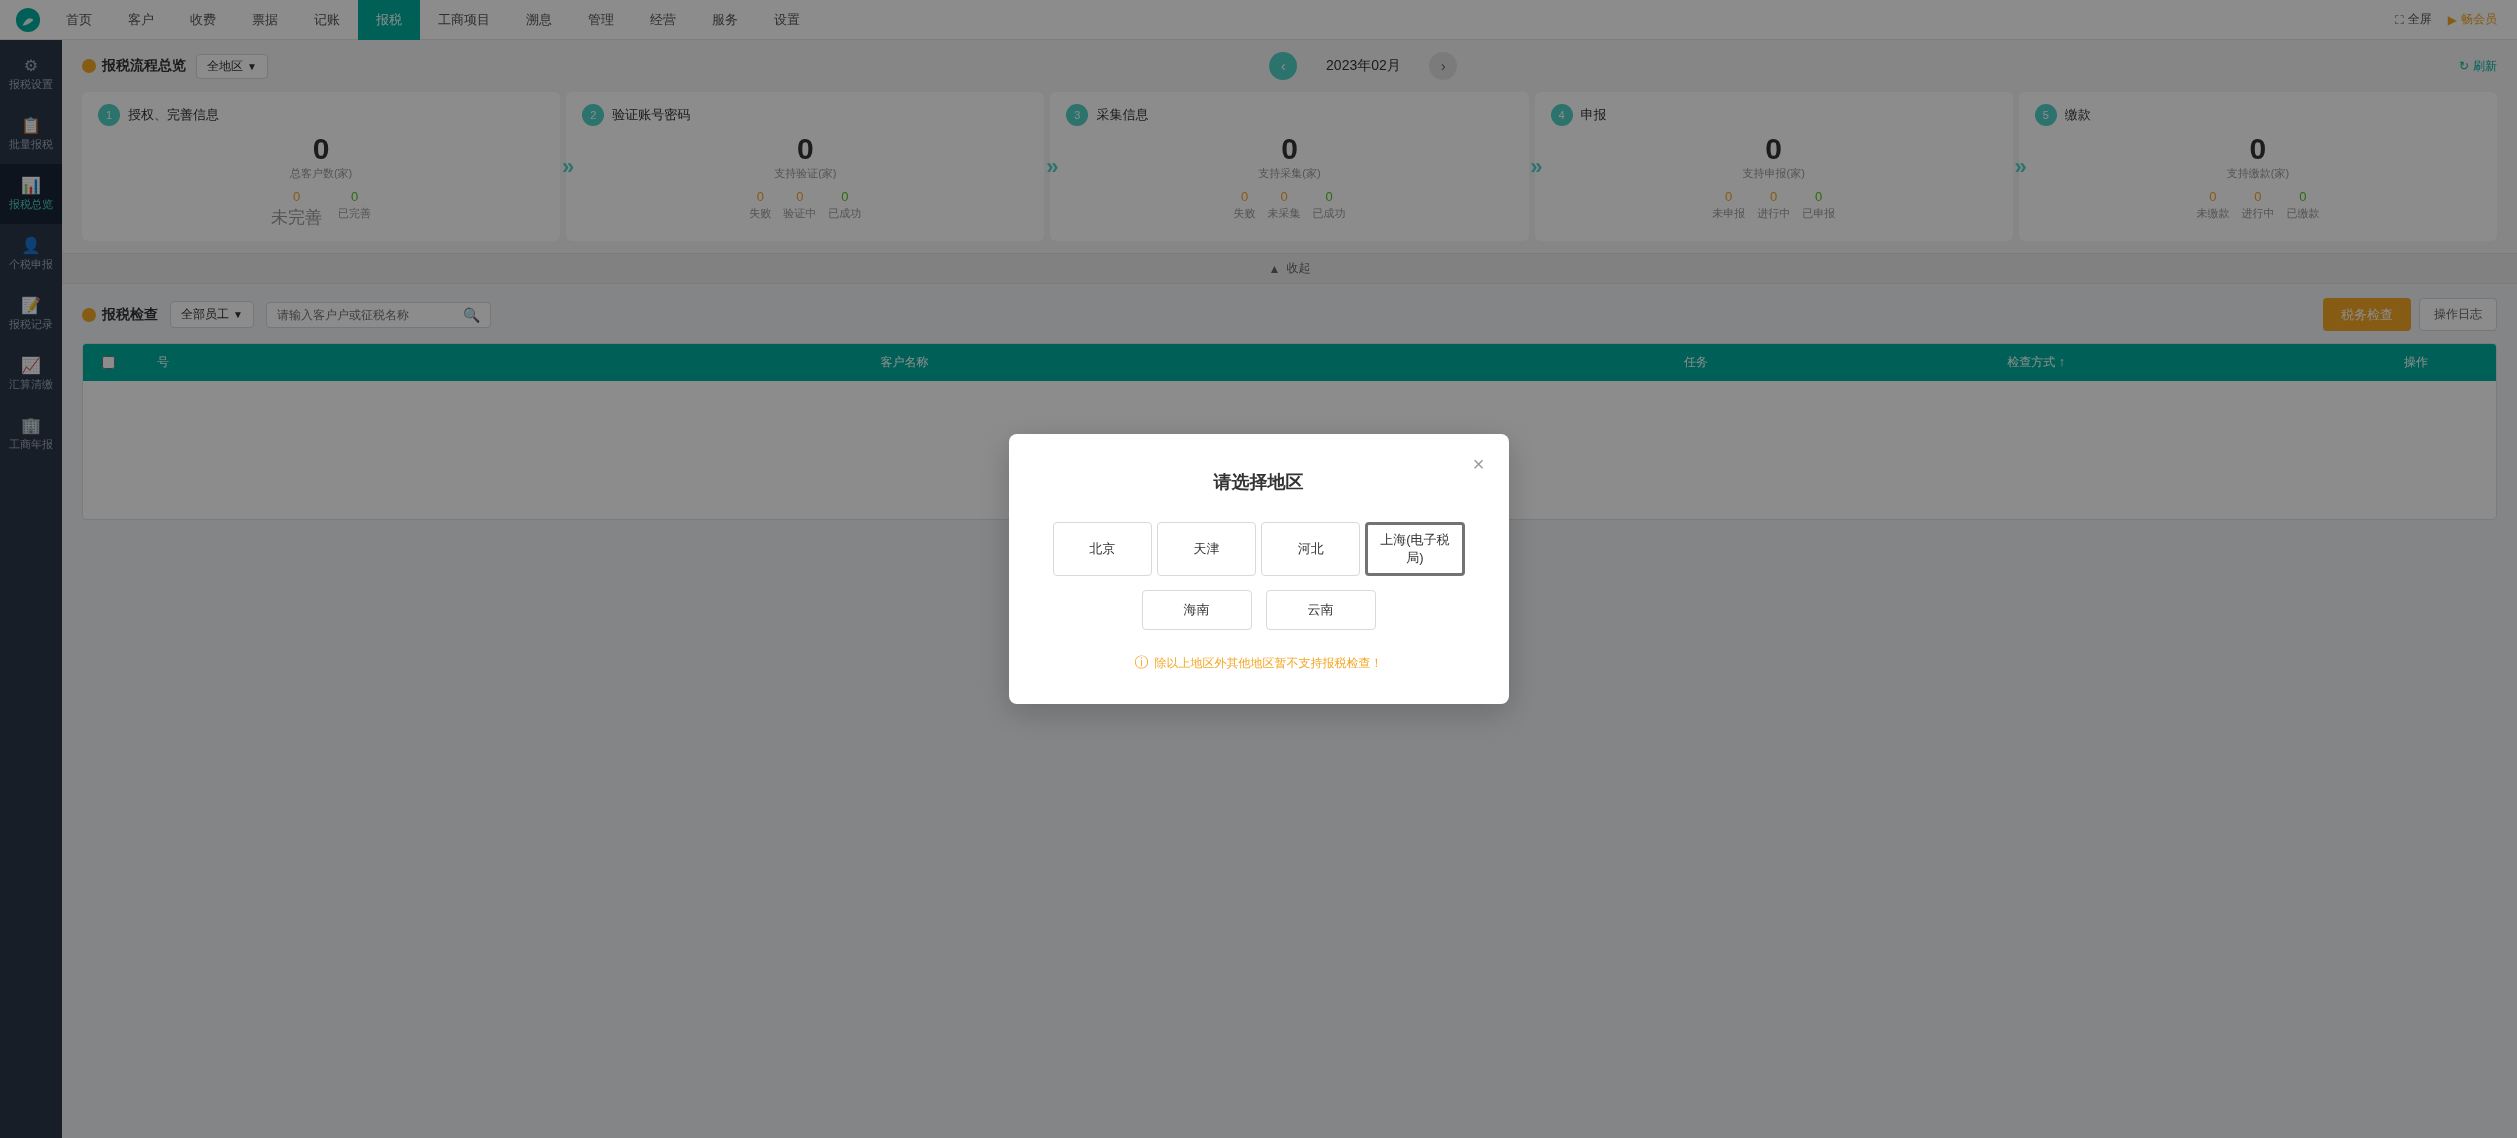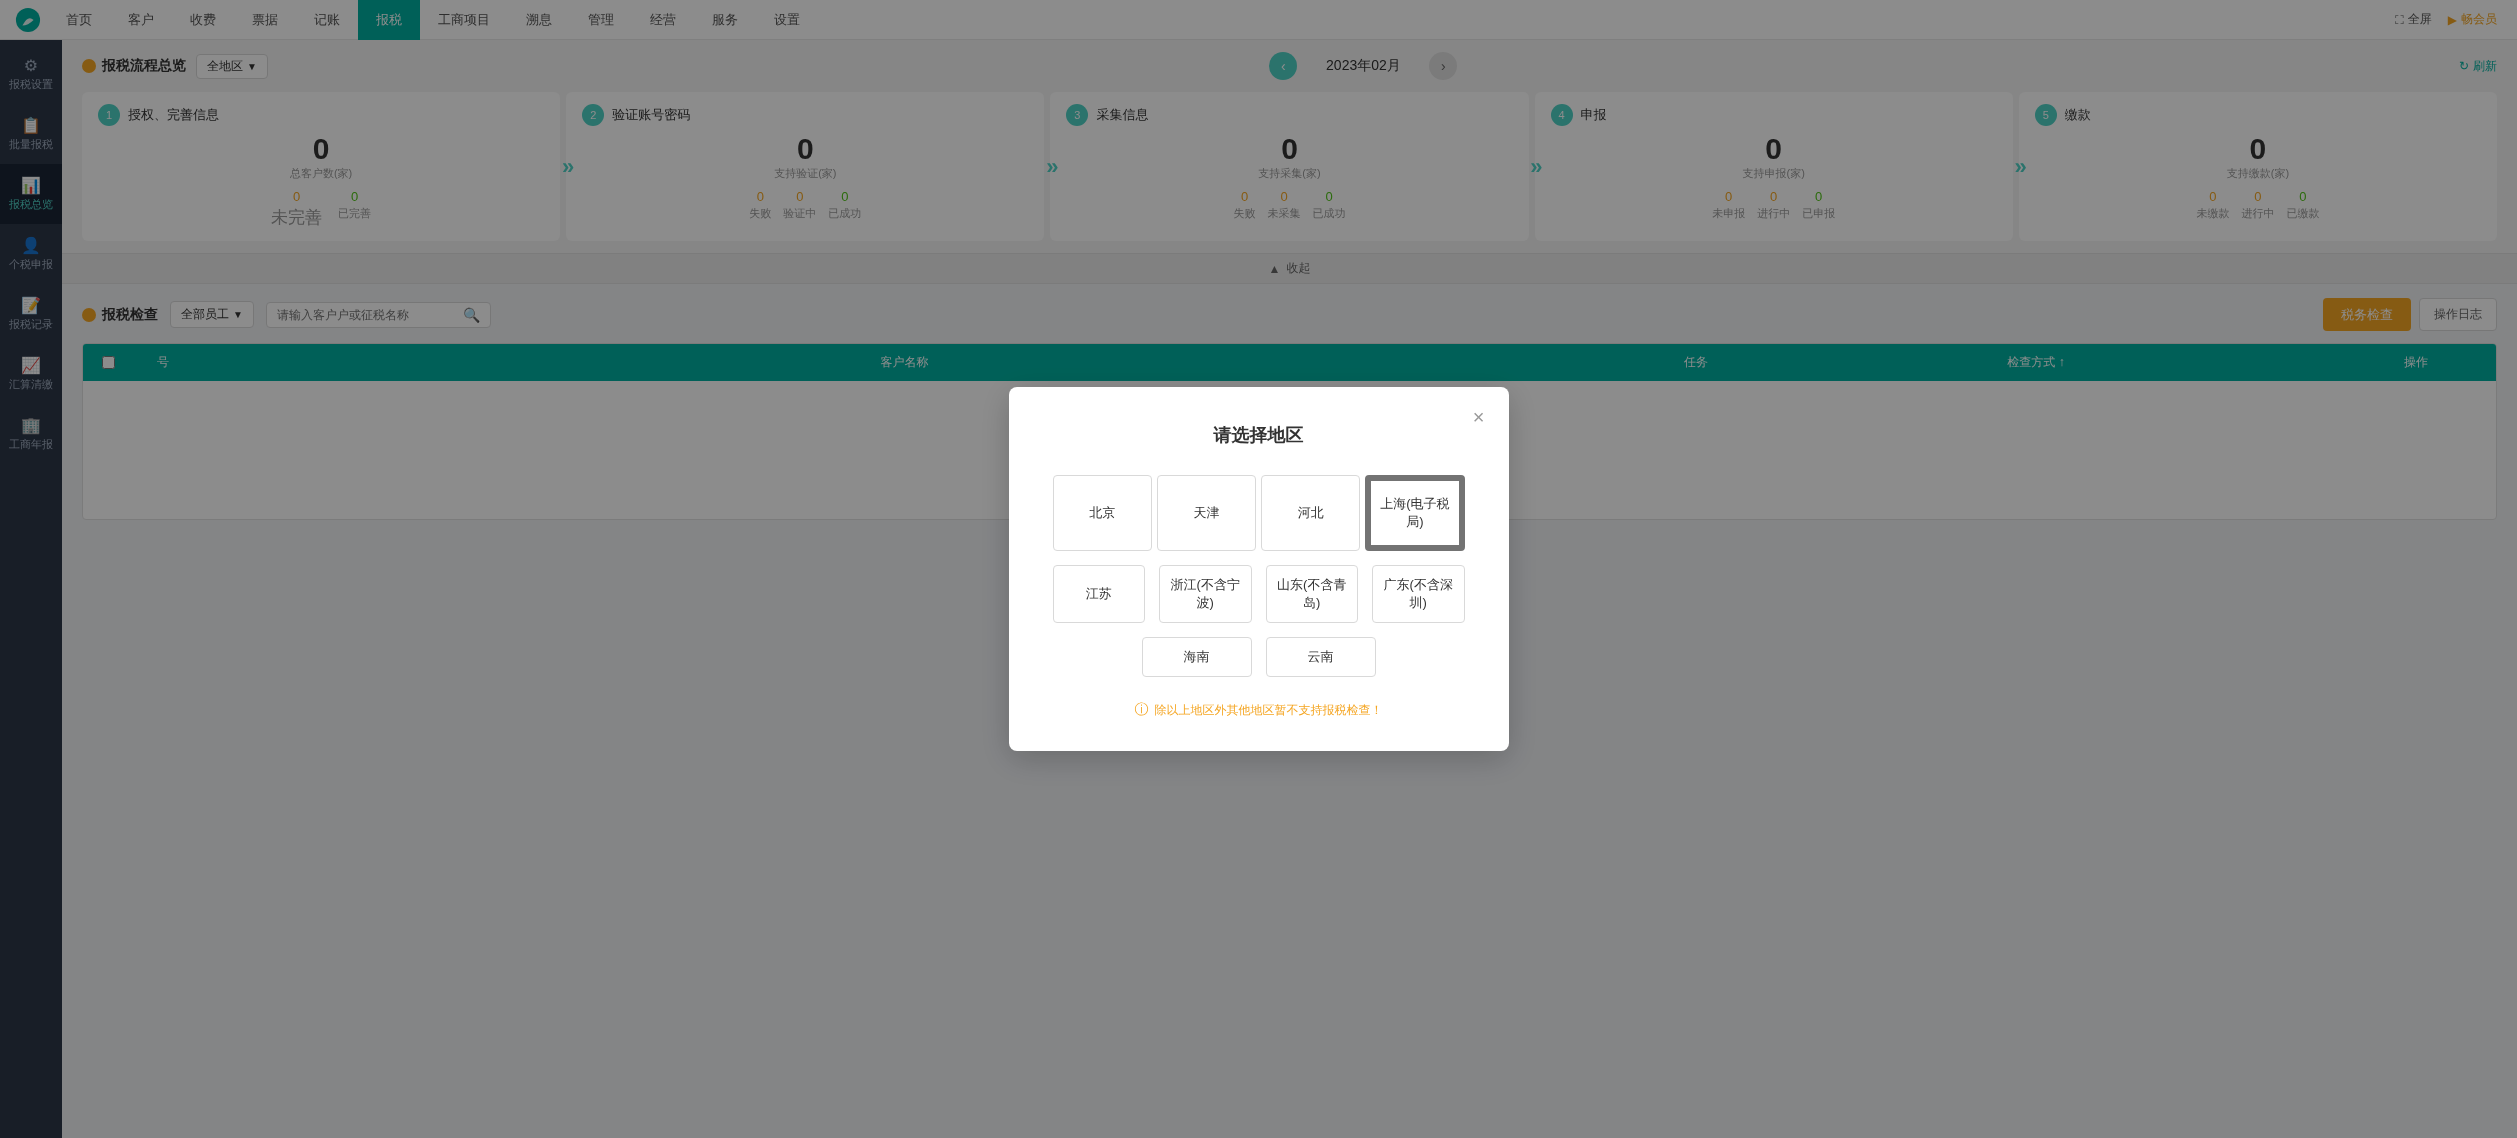--- a/index.html
+++ b/index.html
@@ -268,29 +268,23 @@
 
 <div style="position:fixed;top:0;left:0;width:100%;height:100%;background:rgba(0,0,0,0.45);z-index:100;display:flex;align-items:center;justify-content:center;">
   <div style="background:#fff;border-radius:8px;padding:36px 44px 32px 44px;width:500px;position:relative;box-shadow:0 8px 32px rgba(0,0,0,0.2);">
     <div style="position:absolute;top:16px;right:16px;cursor:pointer;font-size:20px;color:#999;width:28px;height:28px;display:flex;align-items:center;justify-content:center;line-height:1;">×</div>
     <div style="font-size:18px;font-weight:bold;color:#333;text-align:center;margin-bottom:28px;">请选择地区</div>
 
     <div style="display:grid;grid-template-columns:repeat(4,1fr);gap:5px;margin-bottom:14px;">
       <button style="border:1px solid #d9d9d9;background:#fff;border-radius:4px;padding:10px 8px;text-align:center;cursor:pointer;font-size:13px;color:#333;">北京</button>
       <button style="border:1px solid #d9d9d9;background:#fff;border-radius:4px;padding:10px 8px;text-align:center;cursor:pointer;font-size:13px;color:#333;">天津</button>
       <button style="border:1px solid #d9d9d9;background:#fff;border-radius:4px;padding:10px 8px;text-align:center;cursor:pointer;font-size:13px;color:#333;">河北</button>
-      <button style="border:6px solid #737373;background:#fff;border-radius:4px;padding:14px 8px;text-align:center;cursor:pointer;font-size:13px;color:#333;">上海(电子税局)</button>
-    </div>
-
-    <div style="display:grid;grid-template-columns:repeat(4,1fr);gap:14px;margin-bottom:14px;">
-      <button style="border:1px solid #d9d9d9;background:#fff;border-radius:4px;padding:10px 8px;text-align:center;cursor:pointer;font-size:13px;color:#333;">江苏</button>
-      <button style="border:1px solid #d9d9d9;background:#fff;border-radius:4px;padding:10px 8px;text-align:center;cursor:pointer;font-size:13px;color:#333;">浙江(不含宁波)</button>
-      <button style="border:1px solid #d9d9d9;background:#fff;border-radius:4px;padding:10px 8px;text-align:center;cursor:pointer;font-size:13px;color:#333;">山东(不含青岛)</button>
-      <button style="border:1px solid #d9d9d9;background:#fff;border-radius:4px;padding:10px 8px;text-align:center;cursor:pointer;font-size:13px;color:#333;">广东(不含深圳)</button>
-    </div>
+      <button style="border:3px solid #737373;background:#fff;border-radius:4px;padding:6px 8px;text-align:center;cursor:pointer;font-size:13px;color:#333;">上海(电子税局)</button>
+    </div>
+
 
     <div style="display:flex;justify-content:center;gap:14px;margin-bottom:24px;">
       <button style="border:1px solid #d9d9d9;background:#fff;border-radius:4px;padding:10px 8px;text-align:center;cursor:pointer;font-size:13px;color:#333;width:110px;">海南</button>
       <button style="border:1px solid #d9d9d9;background:#fff;border-radius:4px;padding:10px 8px;text-align:center;cursor:pointer;font-size:13px;color:#333;width:110px;">云南</button>
     </div>
 
     <div style="display:flex;align-items:center;gap:6px;color:#f5a623;font-size:12px;justify-content:center;">
       <span style="font-size:14px;">ⓘ</span>
       <span>除以上地区外其他地区暂不支持报税检查！</span>
     </div>

